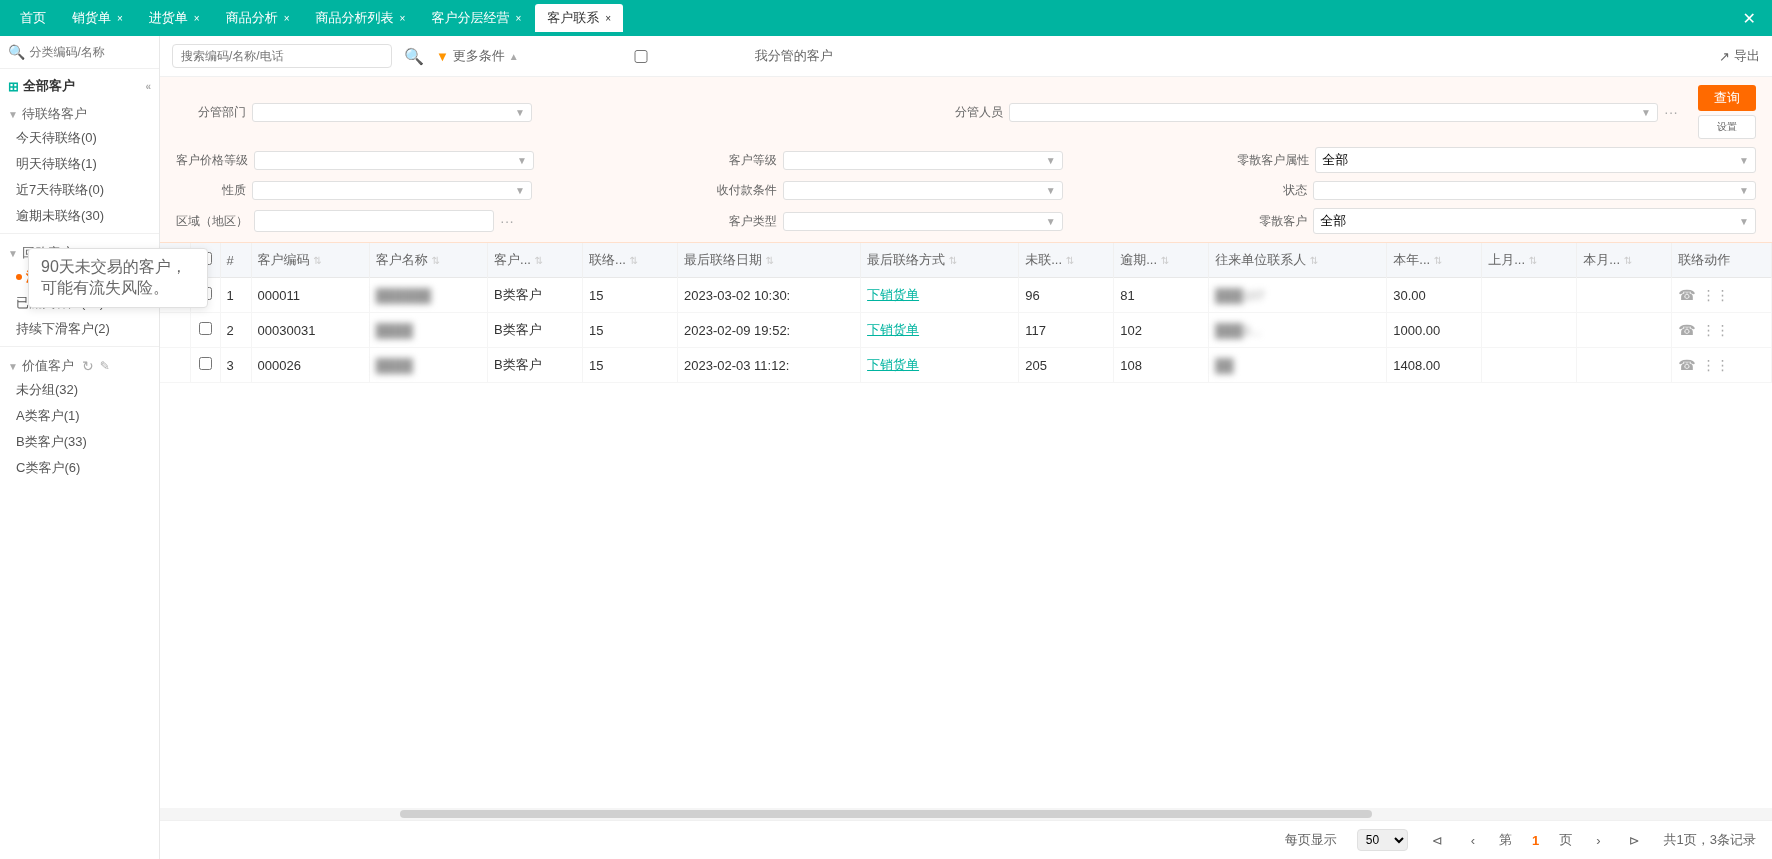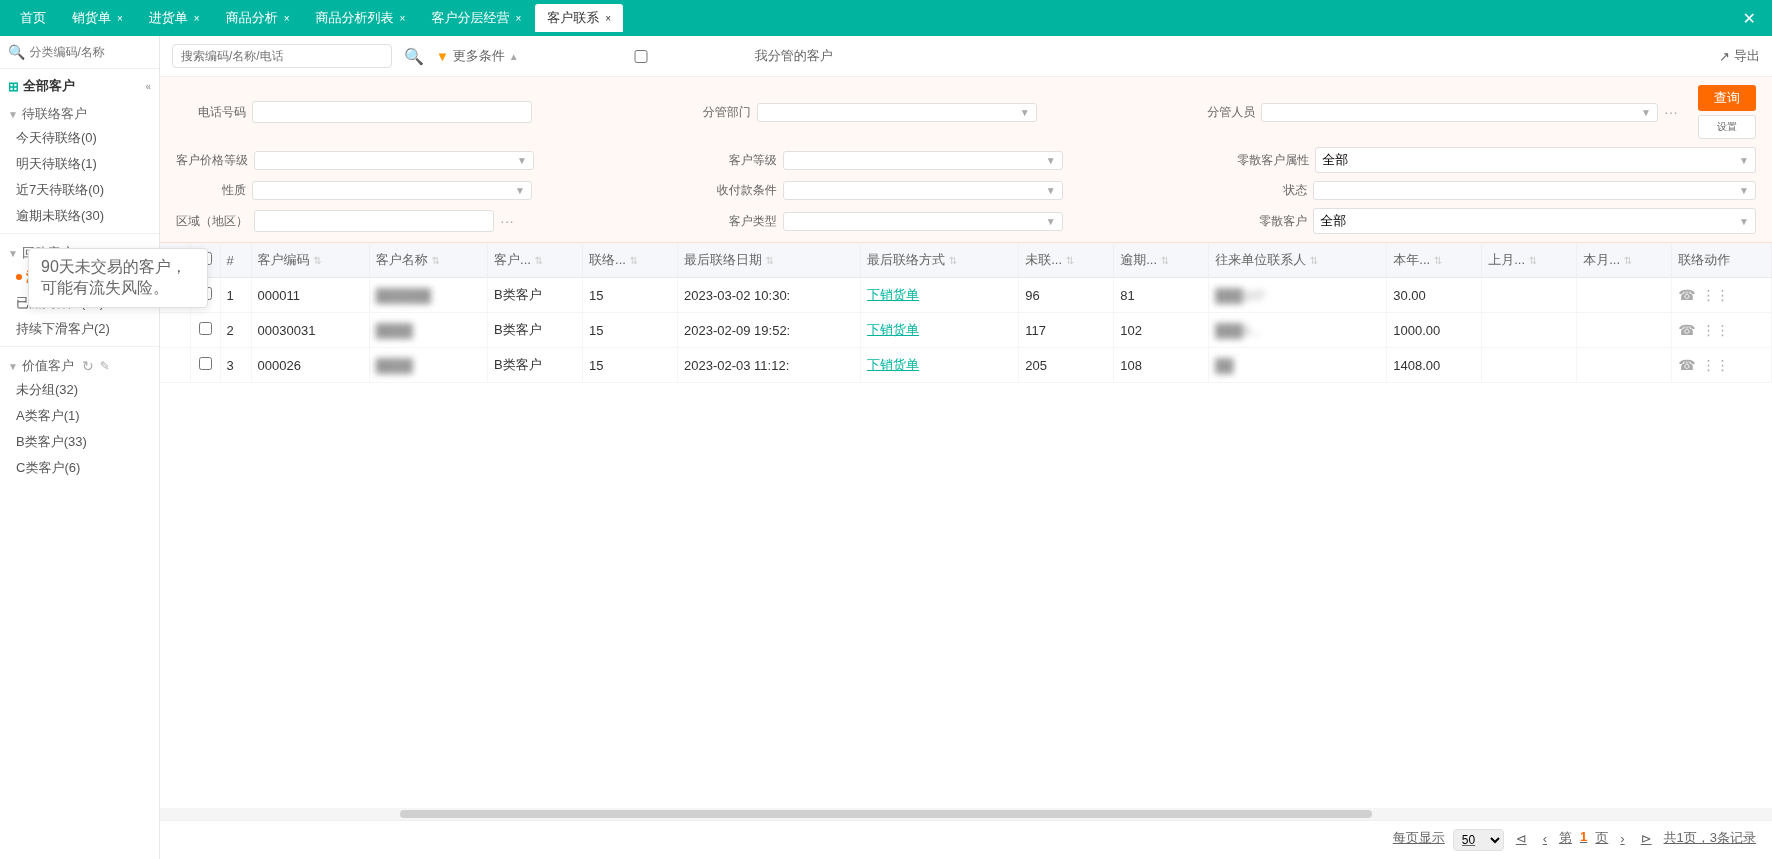--- a/index.html
+++ b/index.html
@@ -295,28 +295,27 @@
       user-select: none;
       color: #999;
     }
     .action-icons { display: flex; gap: 6px; align-items: center; }
     .action-icon { color: #aaa; cursor: pointer; font-size: 14px; }
 
     
     .pagination {
       padding: 8px 16px;
       display: flex;
-      align-items: flex-start;
+      align-items: center;
       justify-content: flex-end;
-      gap: 8px;
+      gap: 20px;
       border-top: 1px solid #f0f0f0;
       background: #fff;
       font-size: 12px;
       color: #666;
-      text-decoration: underline;
     }
     .pagination select {
       border: 1px solid #e0e0e0;
       border-radius: 4px;
       padding: 2px 4px;
       font-size: 12px;
       outline: none;
     }
     .pagination .page-btn {
       cursor: pointer;
@@ -471,24 +470,20 @@
       </label>
       <div class="export-btn">
         <span>↗</span>
         <span>导出</span>
       </div>
     </div>
 
     <div class="filter-panel">
 
       <div class="filter-row">
-        <div class="filter-field">
-          <span class="filter-label">电话号码</span>
-          <input type="text" class="filter-input" value="" style="min-width: 200px; max-width: 280px;">
-        </div>
         <div class="filter-field">
           <span class="filter-label">分管部门</span>
           <div class="filter-select" style="min-width:200px; max-width:280px;">
             <span></span>
             <span class="chevron">▼</span>
           </div>
         </div>
         <div class="filter-field">
           <span class="filter-label">分管人员</span>
           <div class="filter-select" style="min-width:180px;">

